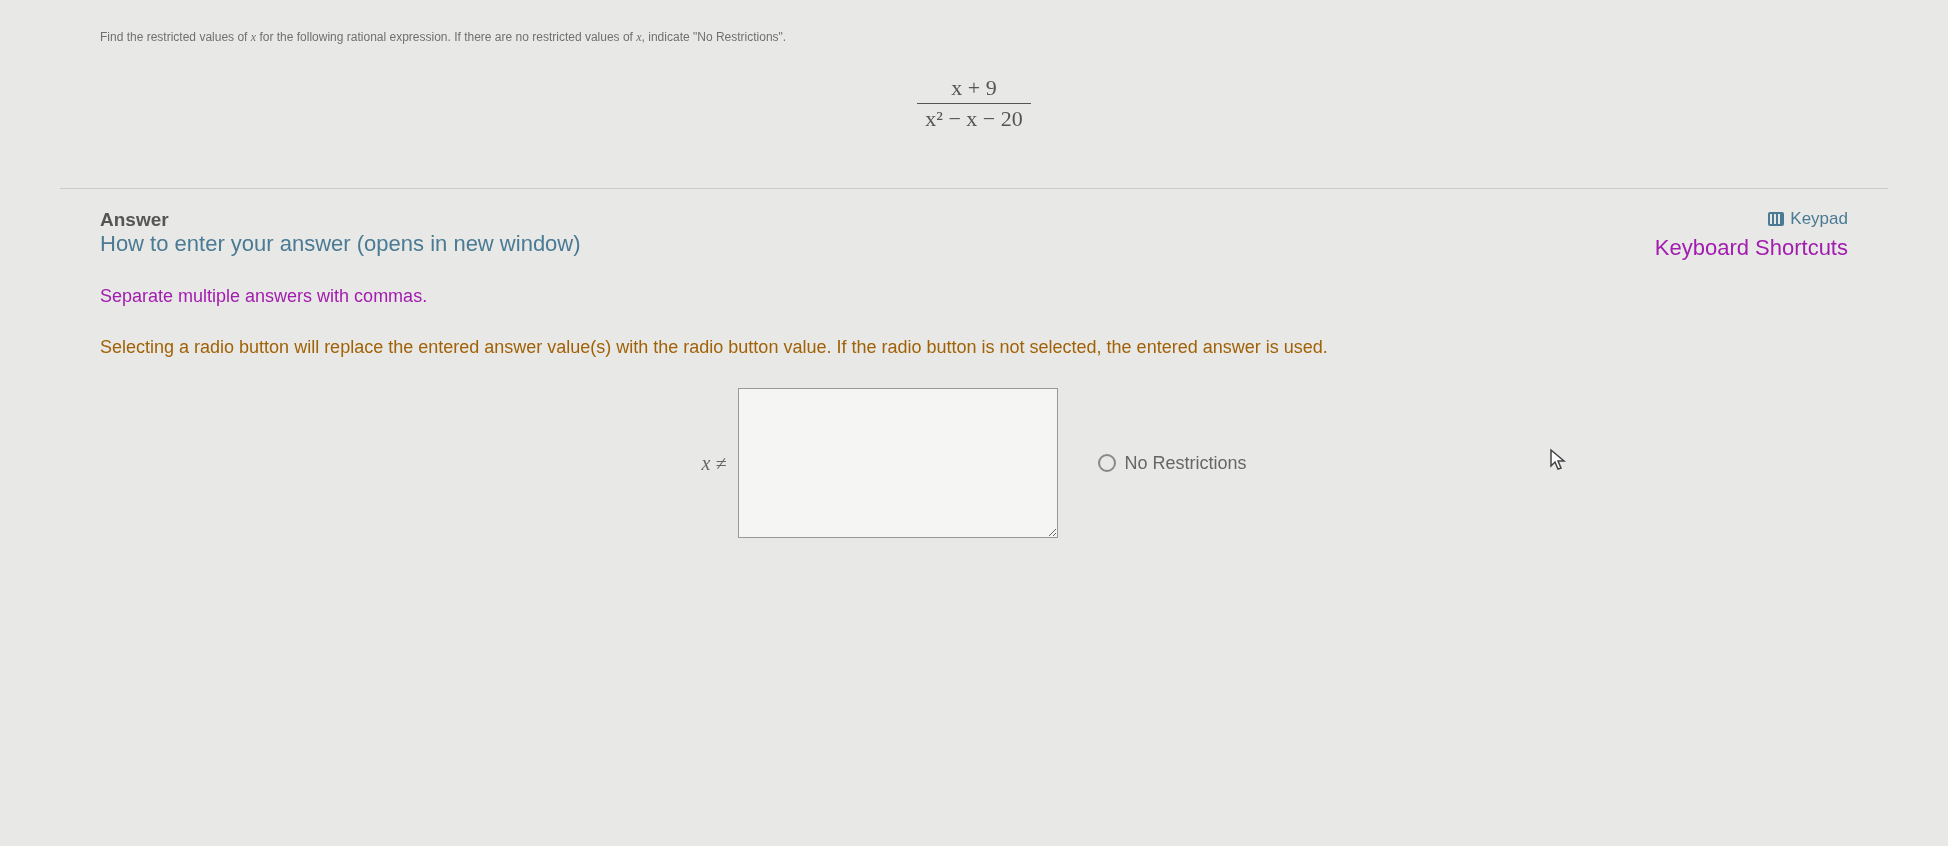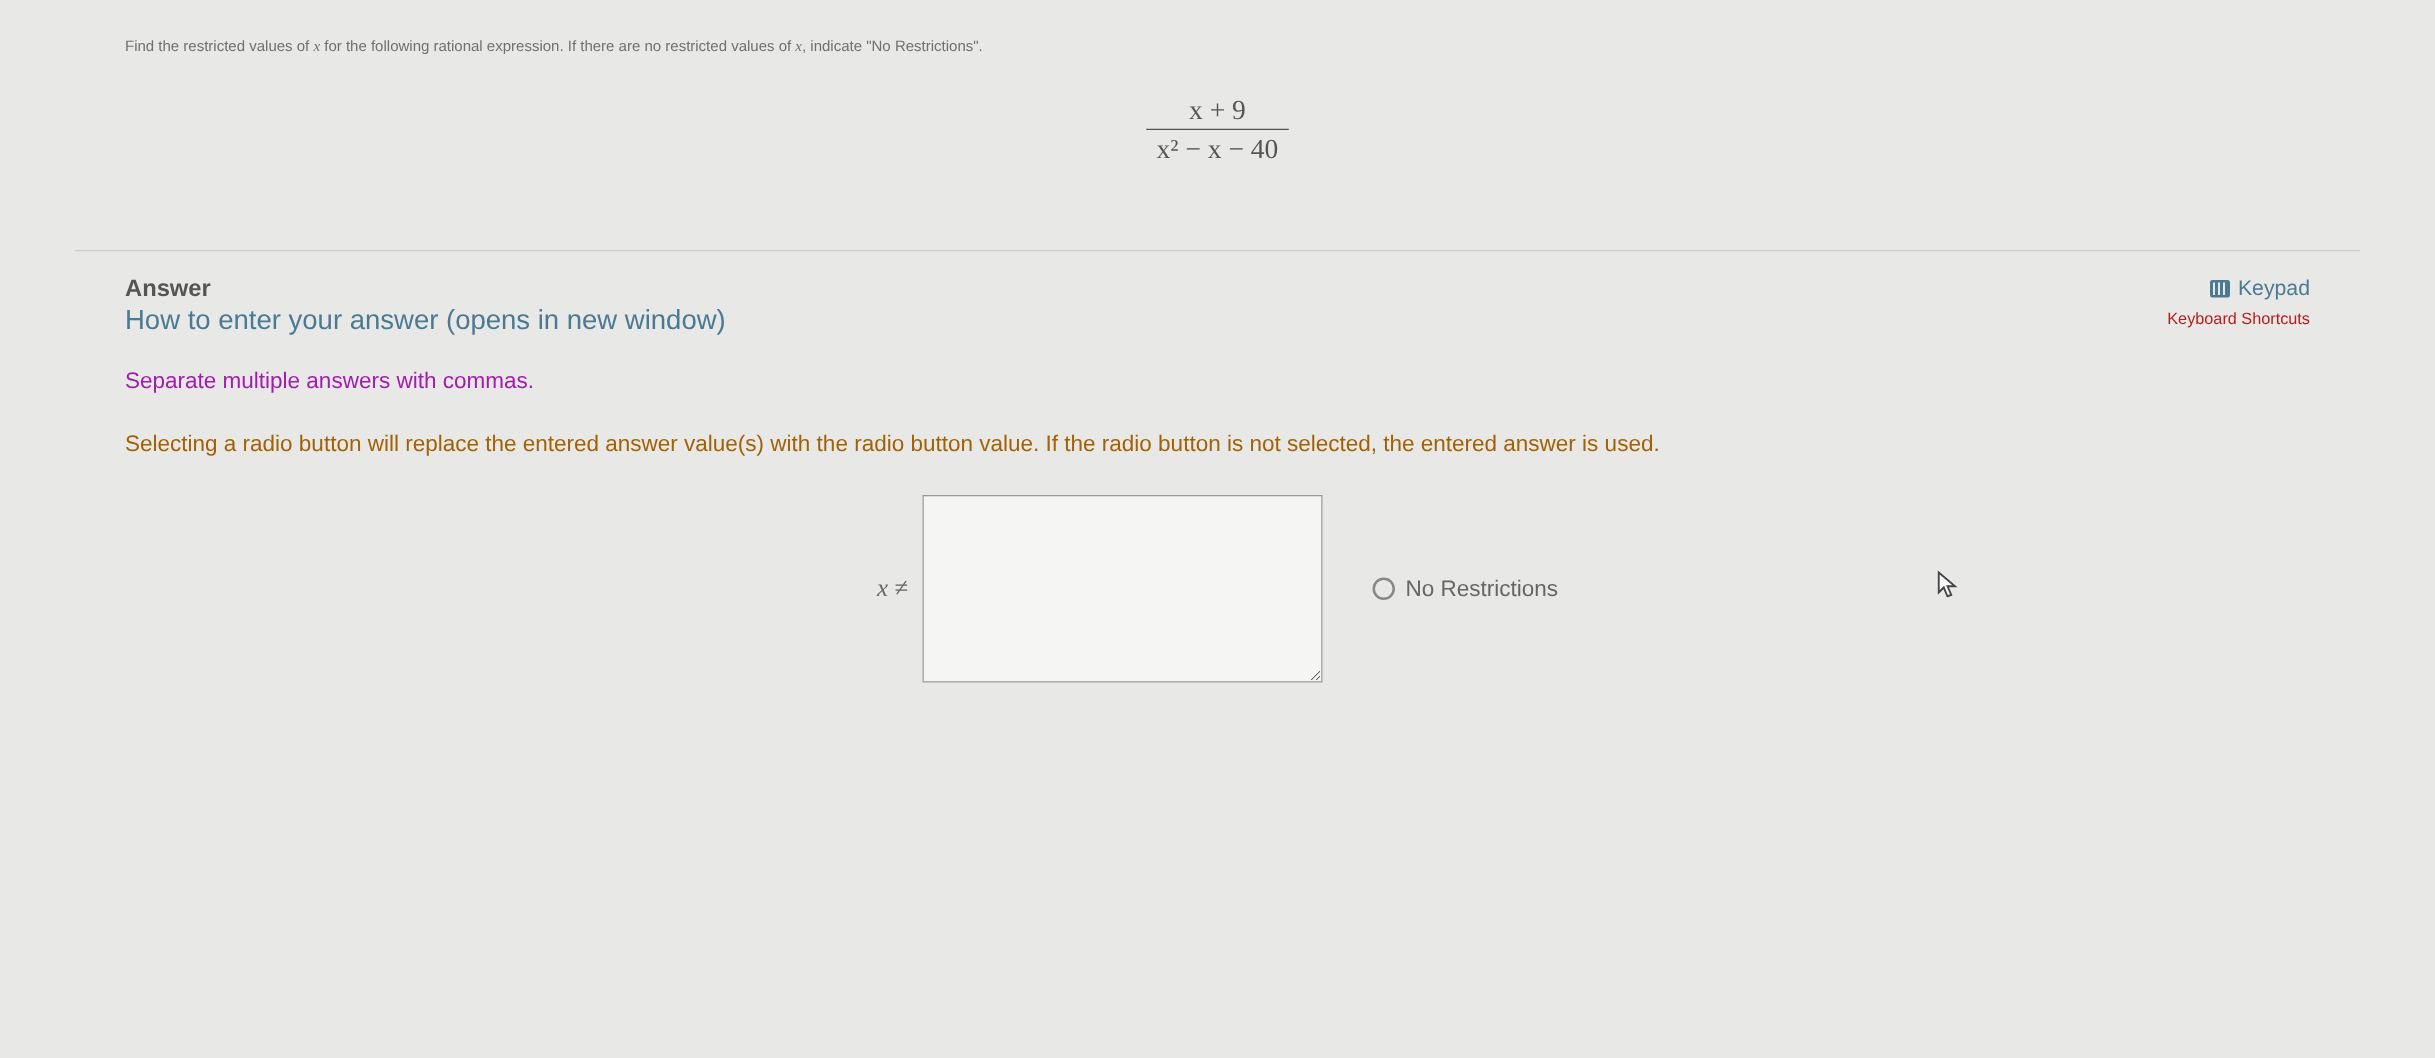--- a/index.html
+++ b/index.html
@@ -22,21 +22,21 @@
       color: #707070;
       font-size: 12px;
       margin-bottom: 30px;
     }
     .italic-x {
       font-style: italic;
       font-family: Georgia, serif;
     }
     .math-expression {
       text-align: center;
-      margin: 28px 0;
+      margin: 16px 0;
       font-family: 'Times New Roman', Georgia, serif;
       font-size: 22px;
       color: #555;
     }
     .fraction {
       display: inline-block;
       text-align: center;
       vertical-align: middle;
     }
     .fraction .numerator {
@@ -92,23 +92,23 @@
     .keypad-icon::before {
       content: '';
       position: absolute;
       top: 2px;
       left: 2px;
       right: 2px;
       bottom: 2px;
       background: repeating-linear-gradient(to right, #e8e8e6 0, #e8e8e6 2px, #4a7a94 2px, #4a7a94 4px);
     }
     .shortcuts-link {
-      color: #b91c1c;
-      cursor: pointer;
-      font-size: 13px;
+      color: #a21caf;
+      cursor: pointer;
+      font-size: 22px;
       margin-top: 6px;
       display: block;
     }
     .separate-text {
       color: #a21caf;
       font-size: 18px;
       margin-top: 25px;
     }
     .radio-info {
       color: #a16207;
@@ -170,21 +170,21 @@
 </head>
 <body>
 
 <div class="question-section">
   <p class="question-text">
     <span>Find the restricted values of </span><span class="italic-x">x</span><span> for the following rational expression. If there are no restricted values of </span><span class="italic-x">x</span><span>, indicate "No Restrictions".</span>
   </p>
   <div class="math-expression">
     <div class="fraction">
       <span class="numerator">x + 9</span>
-      <span class="denominator">x² − x − 40</span>
+      <span class="denominator">x² − x − 20</span>
     </div>
   </div>
 </div>
 
 <div class="answer-section">
   <div class="answer-header">
     <div class="answer-left">
       <div class="answer-title">Answer</div>
       <div class="how-to-link">How to enter your answer (opens in new window)</div>
     </div>

